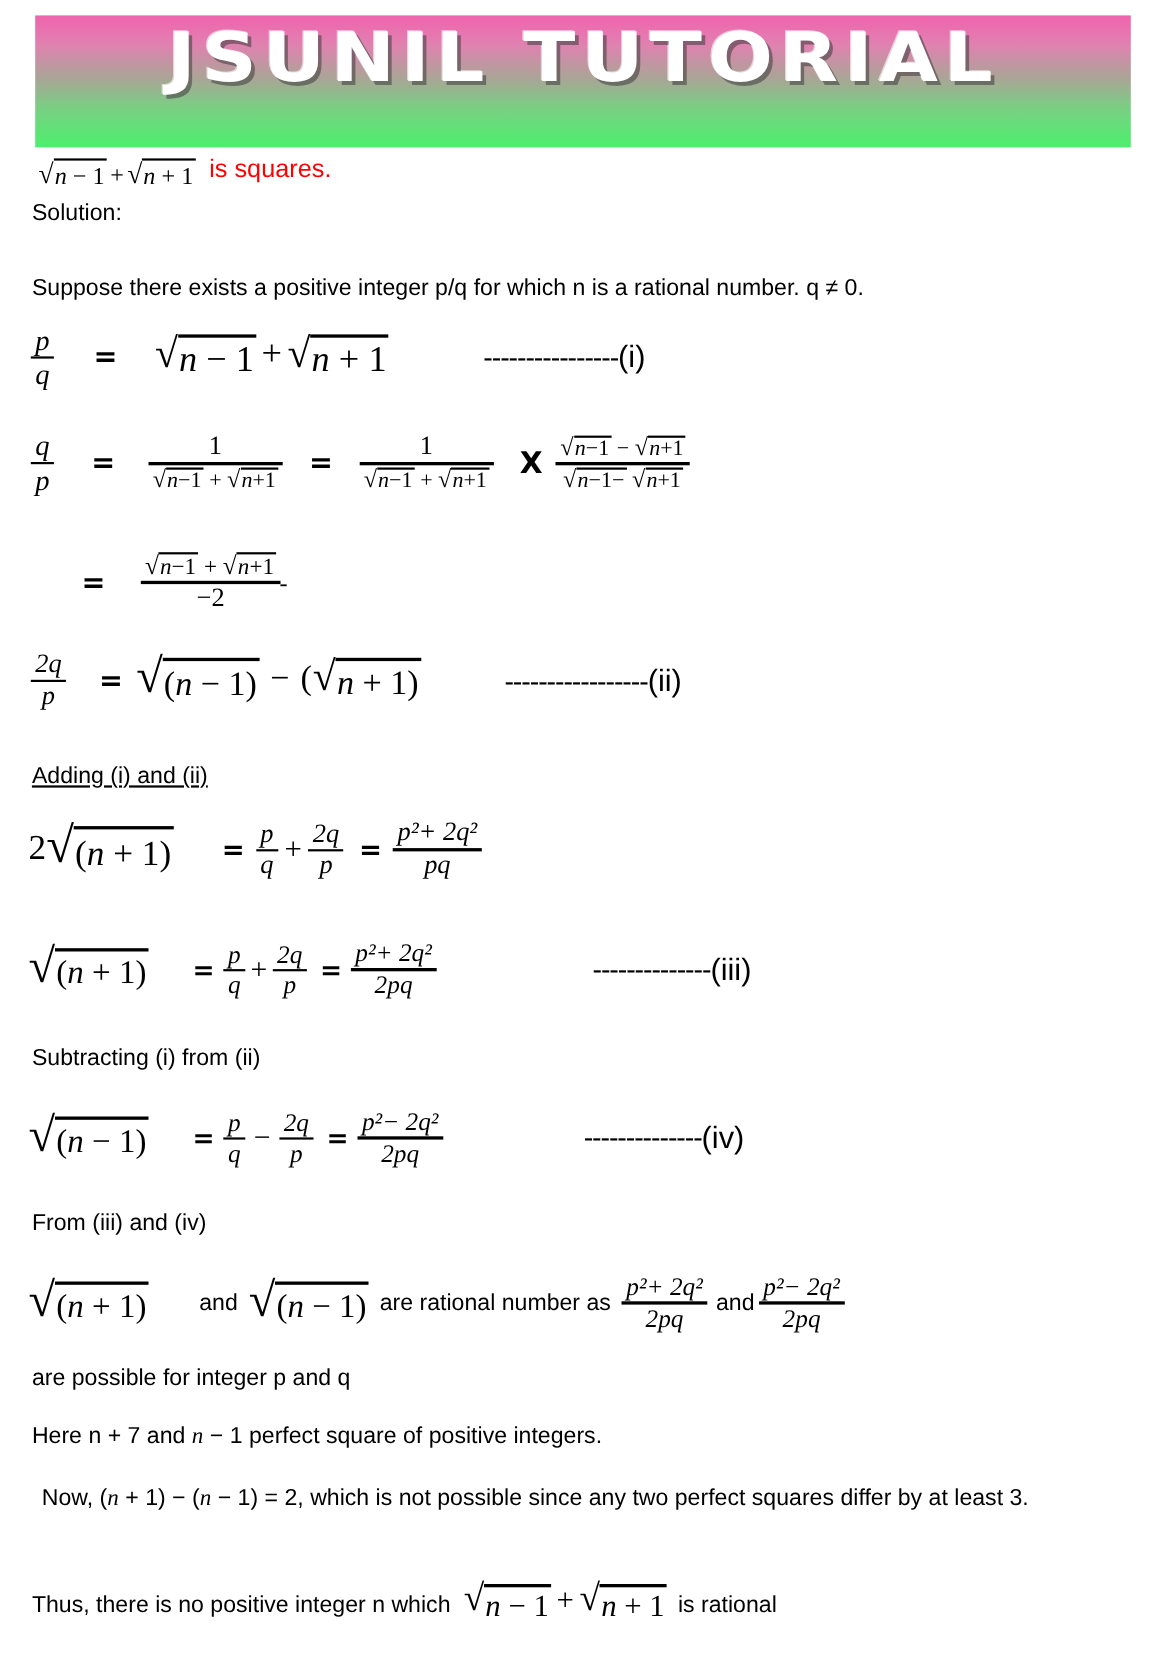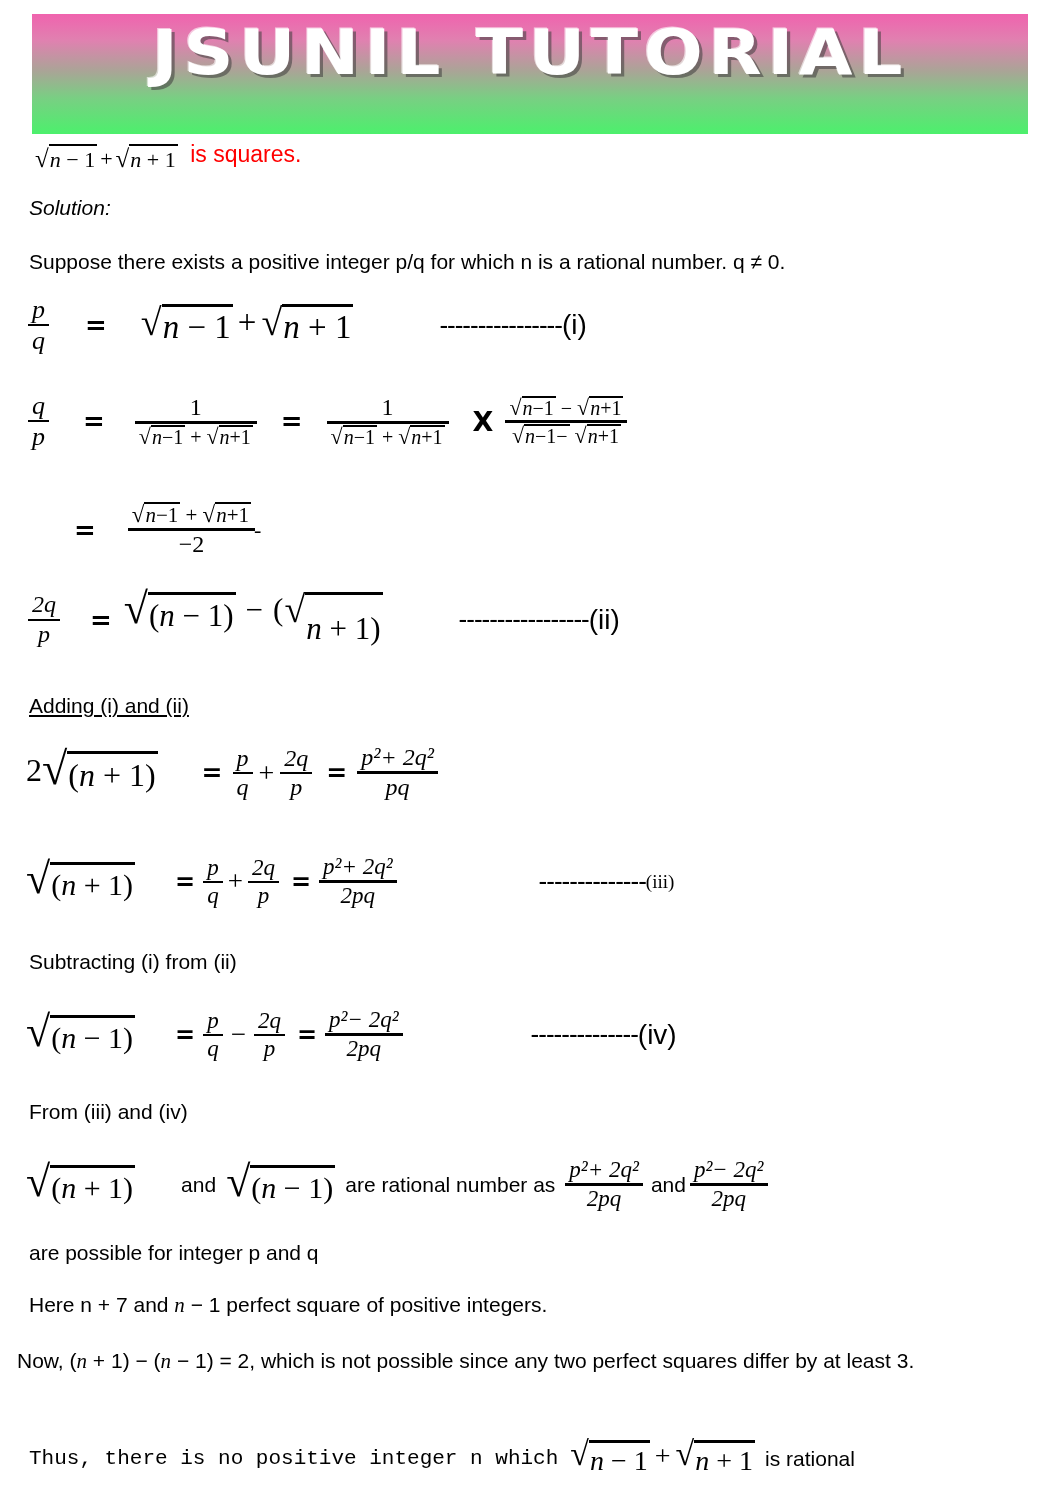--- a/index.html
+++ b/index.html
@@ -121,21 +121,21 @@
   <span class="mathrow" style="position:relative;display:inline-flex;top:5px;margin:0 6px;">
     <span class="sign" style="font-size:25px;">√</span>
       <span class="rad thin" style="font-size:22px;padding-top:1px;"><span class="mi">n</span> <span class="mn">−</span> <span class="mn">1</span></span>
     <span style="font-size:22px;padding:0 3px;">+</span>
     <span class="sign" style="font-size:25px;">√</span>
       <span class="rad thin" style="font-size:22px;padding-top:1px;"><span class="mi">n</span> <span class="mn">+</span> <span class="mn">1</span></span>
   </span>
   <span>is squares.</span>
 </div>
 
-<div class="para" style="left:29px; top:196px;font-style:italic;">Solution:</div>
+<div class="para" style="left:29px; top:182px;">Solution:</div>
 
 <div class="para" style="left:29px; top:250px;">Suppose there exists a positive integer p/q  for which n is a rational number. q ≠ 0.</div>
 
 <div class="mathrow" style="left:28px; top:296px;">
   <span class="frac thin" style="font-size:26px;">
     <span class="num mi">p</span>
     <span class="bar"></span>
     <span class="den mi">q</span>
   </span>
   <span class="eqsign" style="font-size:26px; margin:0 34px 0 36px;">=</span>
@@ -217,21 +217,21 @@
     <span class="bar"></span>
     <span class="den mi">p</span>
   </span>
   <span class="eqsign" style="font-size:26px; margin:0 12px 0 30px;">=</span>
   <span style="display:inline-flex;align-items:flex-start;font-size:31px;">
     <span class="sign" style="font-size:44px;line-height:0.78;">√</span>
       <span class="rad" style="padding-top:3px;"><span class="mn">(</span><span class="mi">n</span> <span class="mn">−</span> <span class="mn">1)</span></span>
     <span class="mn" style="padding:0 10px;">−</span>
     <span class="mn" style="padding-right:1px;">(</span>
       <span class="sign" style="font-size:38px;line-height:0.9;">√</span>
-      <span class="rad" style="padding-top:16px;"><span class="mi">n</span> <span class="mn">+</span> <span class="mn">1)</span></span>
+      <span class="rad" style="padding-top:2px;"><span class="mi">n</span> <span class="mn">+</span> <span class="mn">1)</span></span>
   </span>
   <span class="dashes" style="font-size:26px; margin-left:76px; letter-spacing:-1px;">-----------------</span>
   <span style="font-size:28px;font-family:'Liberation Sans',sans-serif;">(ii)</span>
 </div>
 
 <div class="para" style="left:29px; top:694px;text-decoration:underline;">Adding (i) and (ii)</div>
 
 <div class="mathrow" style="left:26px; top:745px;">
   <span style="display:inline-flex;align-items:flex-start;font-size:32px;">
     <span class="mn" style="line-height:1.0;padding-top:3px;">2</span>
@@ -275,21 +275,21 @@
     <span class="bar"></span>
     <span class="den mi">p</span>
   </span>
   <span class="eqsign" style="font-size:24px; margin:0 8px 0 12px;">=</span>
   <span class="frac" style="font-size:23px;">
     <span class="num mi">p²+ 2q²</span>
     <span class="bar"></span>
     <span class="den mi">2pq</span>
   </span>
   <span class="dashes" style="font-size:26px; margin-left:142px; letter-spacing:-1px;">--------------</span>
-  <span style="font-size:19px;font-family:Liberation Serif, serif;">(iii)</span>
+  <span style="font-size:28px;font-family:Liberation Sans, sans-serif;">(iii)</span>
 </div>
 
 <div class="para" style="left:29px; top:950px;">Subtracting (i) from (ii)</div>
 
 <div class="mathrow" style="left:26px; top:1008px;">
   <span style="display:inline-flex;align-items:flex-start;font-size:30px;">
     <span class="sign" style="font-size:44px;line-height:0.78;">√</span>
       <span class="rad" style="padding-top:3px;"><span class="mn">(</span><span class="mi">n</span> <span class="mn">−</span> <span class="mn">1)</span></span>
   </span>
   <span class="eqsign" style="font-size:24px; margin:0 8px 0 40px;">=</span>
@@ -339,26 +339,26 @@
     <span class="den mi">2pq</span>
   </span>
 </div>
 
 <div class="para" style="left:29px; top:1241px;">are possible for integer p and q</div>
 
 <div class="para" style="left:29px; top:1293px;">
   <span>Here n + 7 and </span><span class="mi" style="font-size:21px;">n</span><span> − 1 perfect square of positive integers.</span>
 </div>
 
-<div class="para wrap" style="left:17px; top:1345px; width:965px; line-height:1.55;">
+<div class="para wrap" style="left:38px; top:1345px; width:965px; line-height:1.55;">
   <span>Now, (</span><span class="mi" style="font-size:21px;">n</span><span> + 1) − (</span><span class="mi" style="font-size:21px;">n</span><span> − 1) = 2, which is not possible since any two perfect squares differ by at least 3.</span>
 </div>
 
 <div class="mathrow" style="left:29px; top:1440px;">
-  <span style="font-size:21px;font-family:Liberation Mono, monospace;">Thus, there is no positive integer n which</span>
+  <span style="font-size:21px;font-family:Liberation Sans, sans-serif;">Thus, there is no positive integer n which</span>
   <span style="display:inline-flex;align-items:flex-start;font-size:28px;margin:0 10px 0 12px;">
     <span class="sign" style="font-size:34px;line-height:0.85;">√</span>
       <span class="rad" style="padding-top:2px;"><span class="mi">n</span> <span class="mn">−</span> <span class="mn">1</span></span>
     <span class="mn" style="padding:0 5px;">+</span>
     <span class="sign" style="font-size:34px;line-height:0.85;">√</span>
       <span class="rad" style="padding-top:2px;"><span class="mi">n</span> <span class="mn">+</span> <span class="mn">1</span></span>
   </span>
   <span style="font-size:21px;font-family:'Liberation Sans',sans-serif;">is rational</span>
 </div>
 

